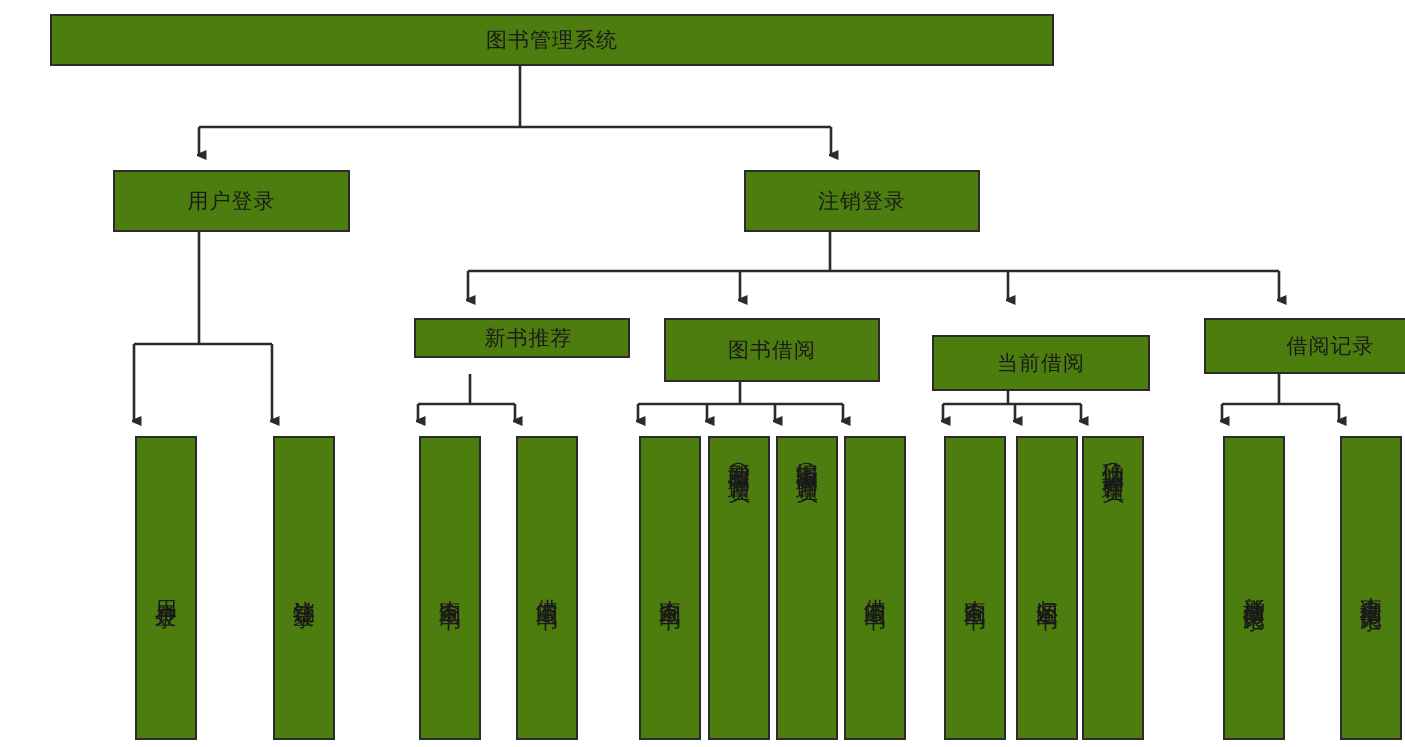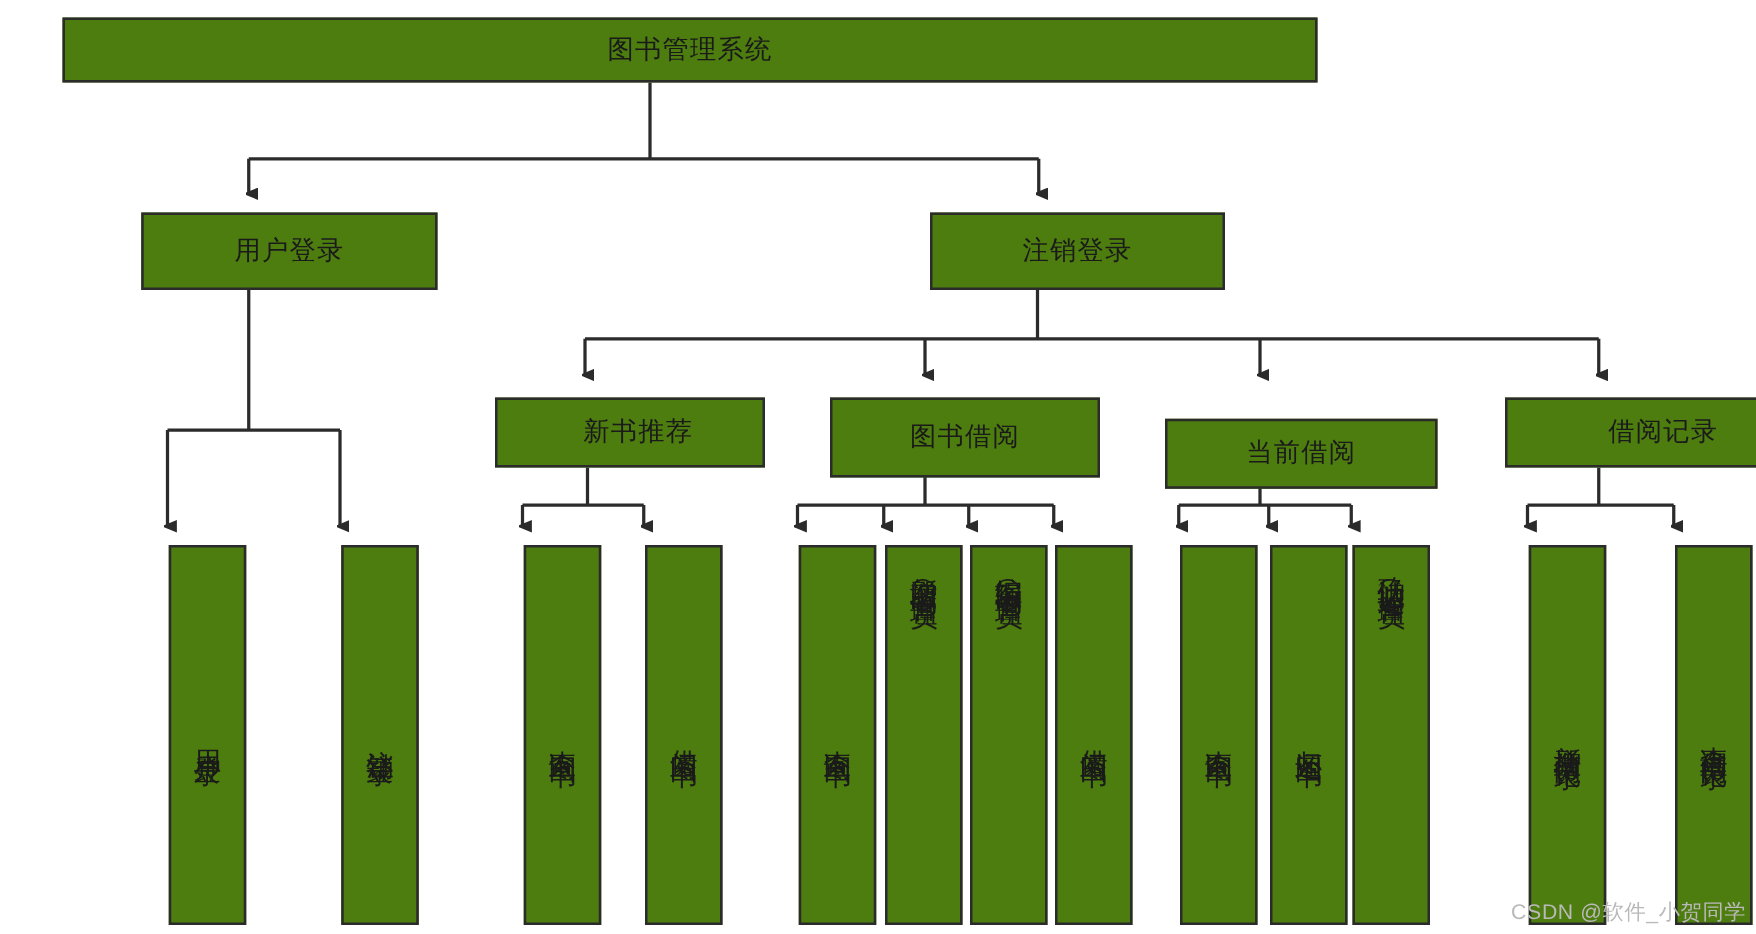--- a/index.html
+++ b/index.html
@@ -93,21 +93,21 @@
   <div id="nodes">
       <div class="node horiz" style="left: 18px; top: 14px; width: 1004px; height: 52px;">
         <span class="lbl">图书管理系统</span>
       </div>
       <div class="node horiz" style="left: 81px; top: 170px; width: 237px; height: 62px;">
         <span class="lbl">用户登录</span>
       </div>
       <div class="node horiz" style="left: 712px; top: 170px; width: 236px; height: 62px;">
         <span class="lbl">注销登录</span>
       </div>
-      <div class="node horiz" style="left: 364px; top: 318px; width: 216px; height: 56px; padding-left: 13px;">
+      <div class="node horiz" style="left: 382px; top: 318px; width: 216px; height: 40px; padding-left: 13px;">
         <span class="lbl">新书推荐</span>
       </div>
       <div class="node horiz" style="left: 632px; top: 318px; width: 216px; height: 64px;">
         <span class="lbl">图书借阅</span>
       </div>
       <div class="node horiz" style="left: 900px; top: 335px; width: 218px; height: 56px;">
         <span class="lbl">当前借阅</span>
       </div>
       <div class="node horiz" style="left: 1172px; top: 318px; width: 253px; height: 56px;">
         <span class="lbl">借阅记录</span>
@@ -146,14 +146,13 @@
         <span class="lbl">确认归还（管理员）</span>
       </div>
       <div class="node vert mid" style="left: 1191px; top: 436px; width: 62px; height: 304px;">
         <span class="lbl">新增借阅记录</span>
       </div>
       <div class="node vert mid" style="left: 1308px; top: 436px; width: 62px; height: 304px;">
         <span class="lbl">查询借阅记录</span>
       </div>
     </div>
 
-  <div class="watermark">CSDN @软件_小贺同学</div>
 </div>
 
 </body></html>

